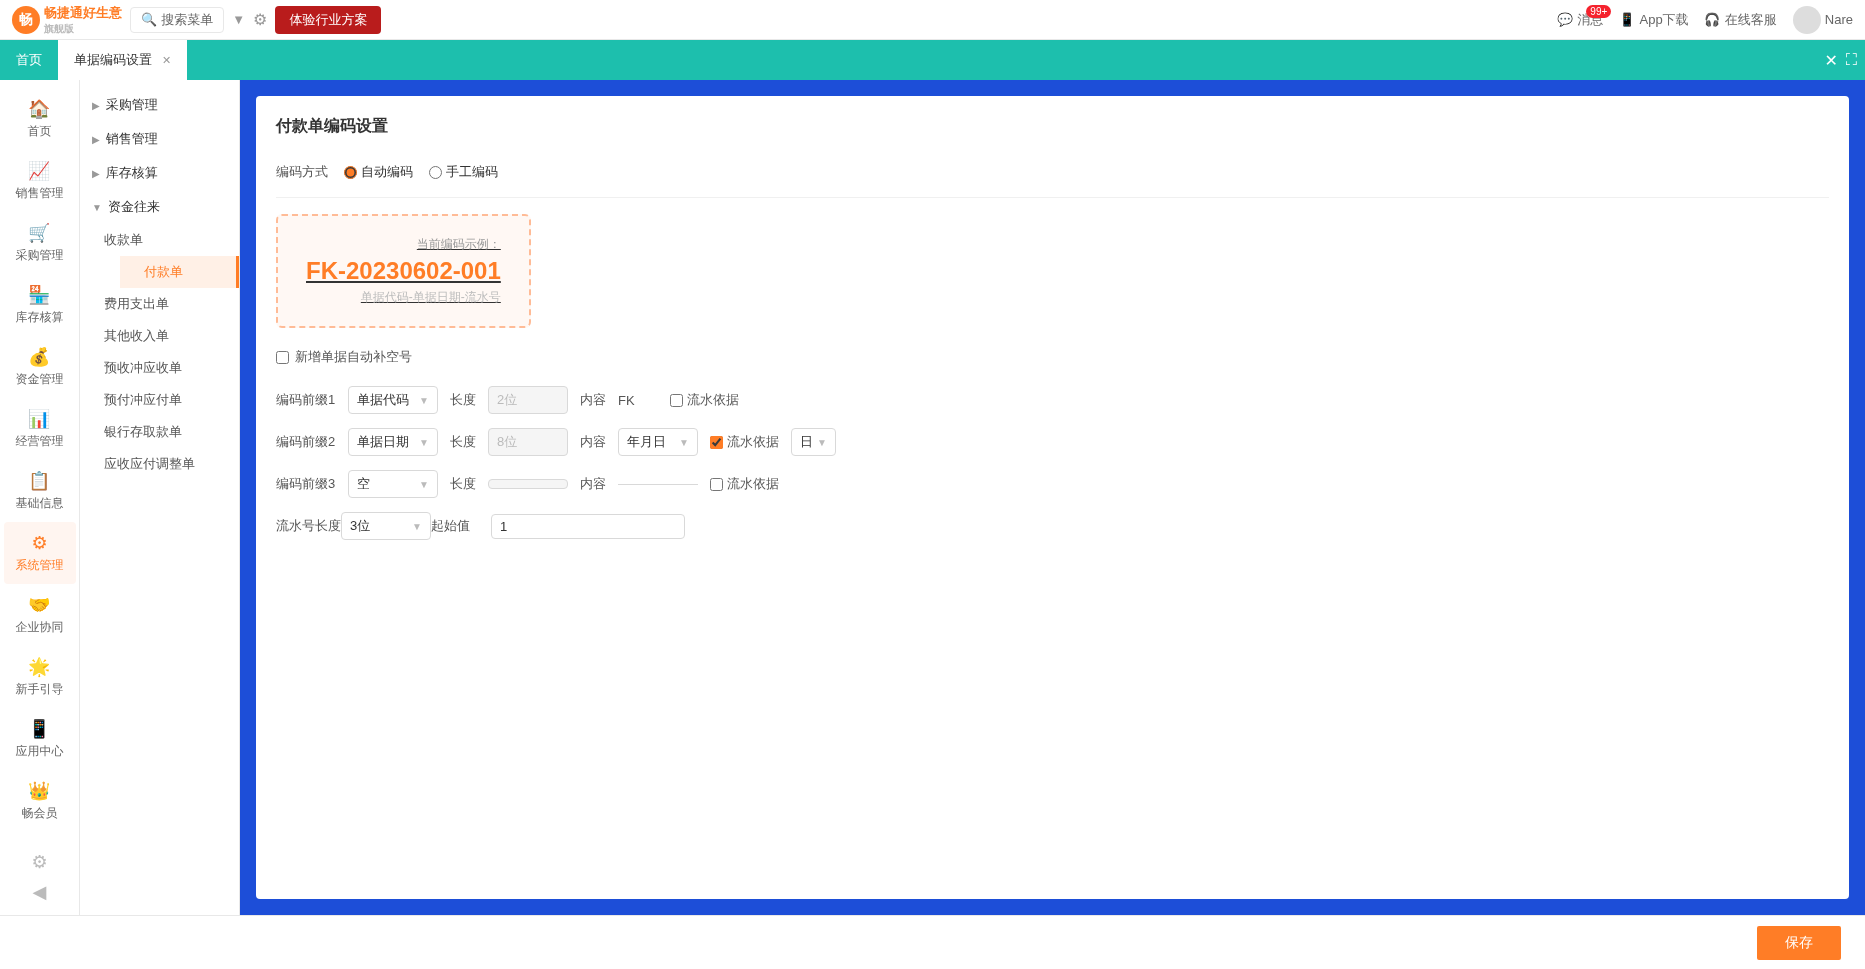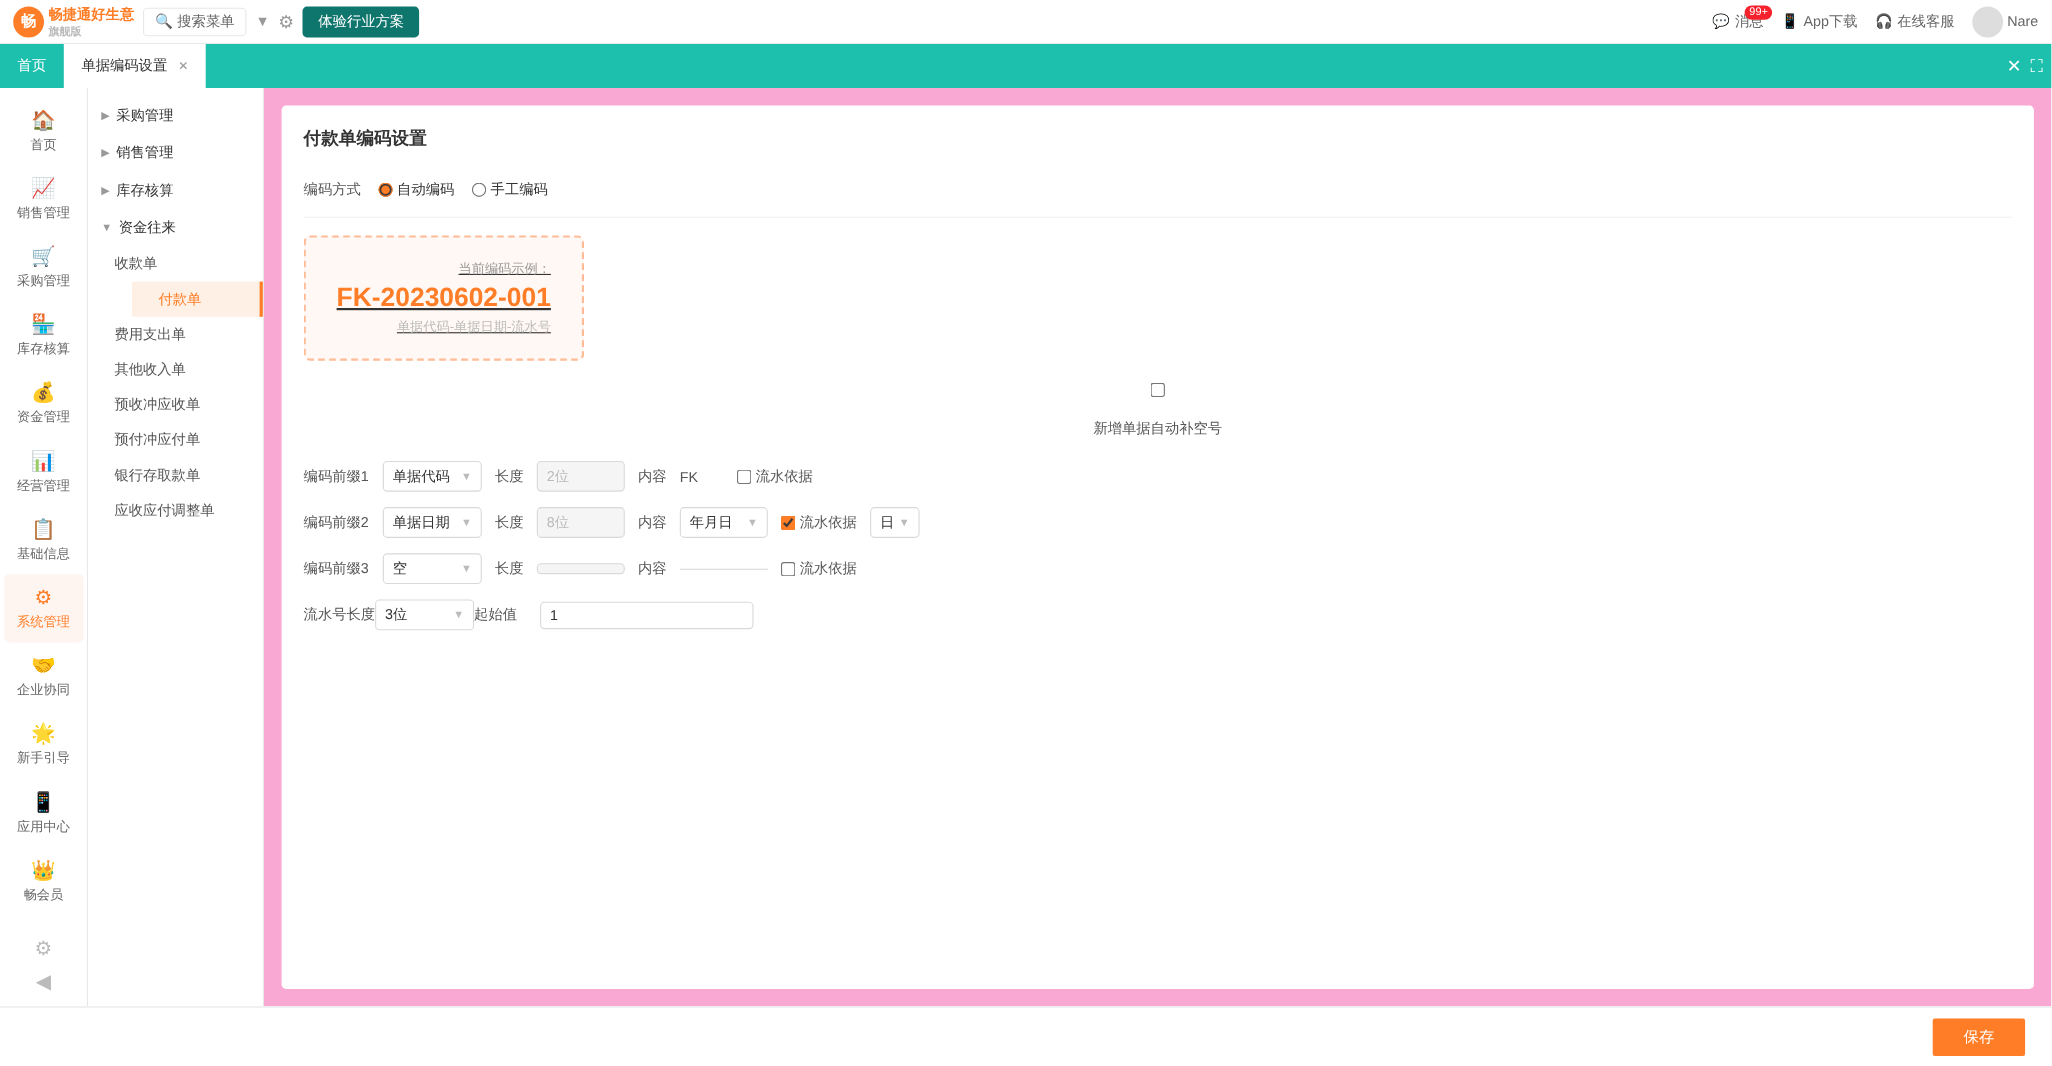--- a/index.html
+++ b/index.html
@@ -4,21 +4,21 @@
   <style>
     * { box-sizing: border-box; margin: 0; padding: 0; font-family: 'Microsoft YaHei', Arial, sans-serif; }
     body { background: #f5f5f5; font-size: 13px; color: #333; display: flex; flex-direction: column; height: 100vh; overflow: hidden; }
 
     
     .top-bar { height: 40px; background: #fff; border-bottom: 1px solid #e8e8e8; display: flex; align-items: center; padding: 0 12px; gap: 8px; flex-shrink: 0; }
     .top-bar-brand { color: #ff7d26; font-size: 13px; font-weight: bold; display: flex; align-items: center; gap: 4px; }
     .top-bar-brand-icon { width: 28px; height: 28px; background: #ff7d26; border-radius: 50%; display: flex; align-items: center; justify-content: center; color: white; font-size: 14px; }
     .top-bar-search { display: flex; align-items: center; gap: 4px; padding: 3px 10px; border: 1px solid #e8e8e8; border-radius: 4px; cursor: pointer; color: #666; }
     .top-bar-spacer { flex: 1; }
-    .top-bar-trial-btn { background: #0f766e; color: white; border: none; border-radius: 4px; padding: 5px 14px; cursor: pointer; font-size: 13px; }
+    .top-bar-trial-btn { background: #b91c1c; color: white; border: none; border-radius: 4px; padding: 5px 14px; cursor: pointer; font-size: 13px; }
     .top-bar-right { display: flex; align-items: center; gap: 16px; color: #666; font-size: 13px; }
     .badge-wrap { position: relative; display: inline-flex; align-items: center; gap: 4px; cursor: pointer; }
     .badge { background: #f5222d; color: white; font-size: 10px; border-radius: 8px; padding: 1px 4px; position: absolute; top: -6px; right: -8px; }
     .avatar { width: 28px; height: 28px; background: #ddd; border-radius: 50%; }
 
     
     .tab-bar { height: 40px; background: #1dbfad; display: flex; align-items: center; padding: 0 0; flex-shrink: 0; }
     .tab-item { height: 40px; display: flex; align-items: center; padding: 0 16px; color: rgba(255,255,255,0.85); cursor: pointer; font-size: 13px; gap: 6px; }
     .tab-item.active { background: #fff; color: #333; }
     .tab-item.home { color: white; }
@@ -40,42 +40,42 @@
 
     
     .sidebar-mid { width: 160px; background: #fff; border-right: 1px solid #e8e8e8; overflow-y: auto; flex-shrink: 0; padding: 8px 0; }
     .sidebar-mid-section { }
     .sidebar-mid-title { display: flex; align-items: center; gap: 6px; padding: 8px 12px; cursor: pointer; color: #333; font-size: 13px; }
     .sidebar-mid-title .arrow { font-size: 10px; color: #999; }
     .sidebar-mid-item { padding: 7px 16px 7px 24px; cursor: pointer; color: #555; font-size: 13px; }
     .sidebar-mid-item.active { color: #ff7d26; background: #fff0e6; border-right: 3px solid #ff7d26; margin-left: 40px; }
 
     
-    .content { flex: 1; overflow-y: auto; padding: 0; background: #f9a8d4; }
+    .content { flex: 1; overflow-y: auto; padding: 0; background: #1d4ed8; }
     .content-inner { background: #fff; margin: 16px; border-radius: 4px; padding: 20px; min-height: calc(100% - 32px); }
     .page-title { font-size: 16px; font-weight: bold; color: #333; margin-bottom: 16px; }
 
     
     .encode-method { display: flex; align-items: center; gap: 16px; padding: 10px 0 16px 0; border-bottom: 1px solid #f0f0f0; margin-bottom: 16px; }
     .encode-label { color: #555; }
     .radio-group { display: flex; align-items: center; gap: 16px; }
     .radio-item { display: flex; align-items: center; gap: 4px; cursor: pointer; }
     input[type="radio"] { accent-color: #ff7d26; cursor: pointer; }
 
     
     .info-text { color: #888; font-size: 12px; margin-bottom: 16px; line-height: 1.6; }
 
     
     .preview-box { background: #fff8f4; border: 2px dashed #ffbb96; border-radius: 6px; padding: 20px 28px; display: inline-block; margin-bottom: 20px; text-align: right; text-decoration: underline; }
     .preview-label { font-size: 12px; color: #999; margin-bottom: 4px; }
     .preview-code { font-size: 24px; font-weight: bold; color: #ff7d26; }
     .preview-sub { font-size: 12px; color: #bbb; margin-top: 4px; }
 
     
-    .auto-fill-row { display: flex; align-items: center; gap: 20px; margin-bottom: 20px; color: #555; font-size: 13px; flex-direction: column; }
+    .auto-fill-row { display: flex; align-items: center; gap: 6px; margin-bottom: 20px; color: #555; font-size: 13px; }
     input[type="checkbox"] { accent-color: #ff7d26; cursor: pointer; }
 
     
     .form-row { display: flex; align-items: center; gap: 12px; margin-bottom: 14px; flex-wrap: wrap; }
     .form-label { color: #555; font-size: 13px; min-width: 60px; }
     .form-select-arrow { color: #bbb; font-size: 10px; }
     .form-len-label { color: #555; font-size: 13px; }
     .form-len-input { border: 1px solid #d9d9d9; border-radius: 4px; padding: 4px 8px; font-size: 13px; color: #bbb; background: #f5f5f5; min-width: 80px; }
     .form-content-label { color: #555; font-size: 13px; }
     .form-content-val { color: #555; font-size: 13px; min-width: 40px; }

